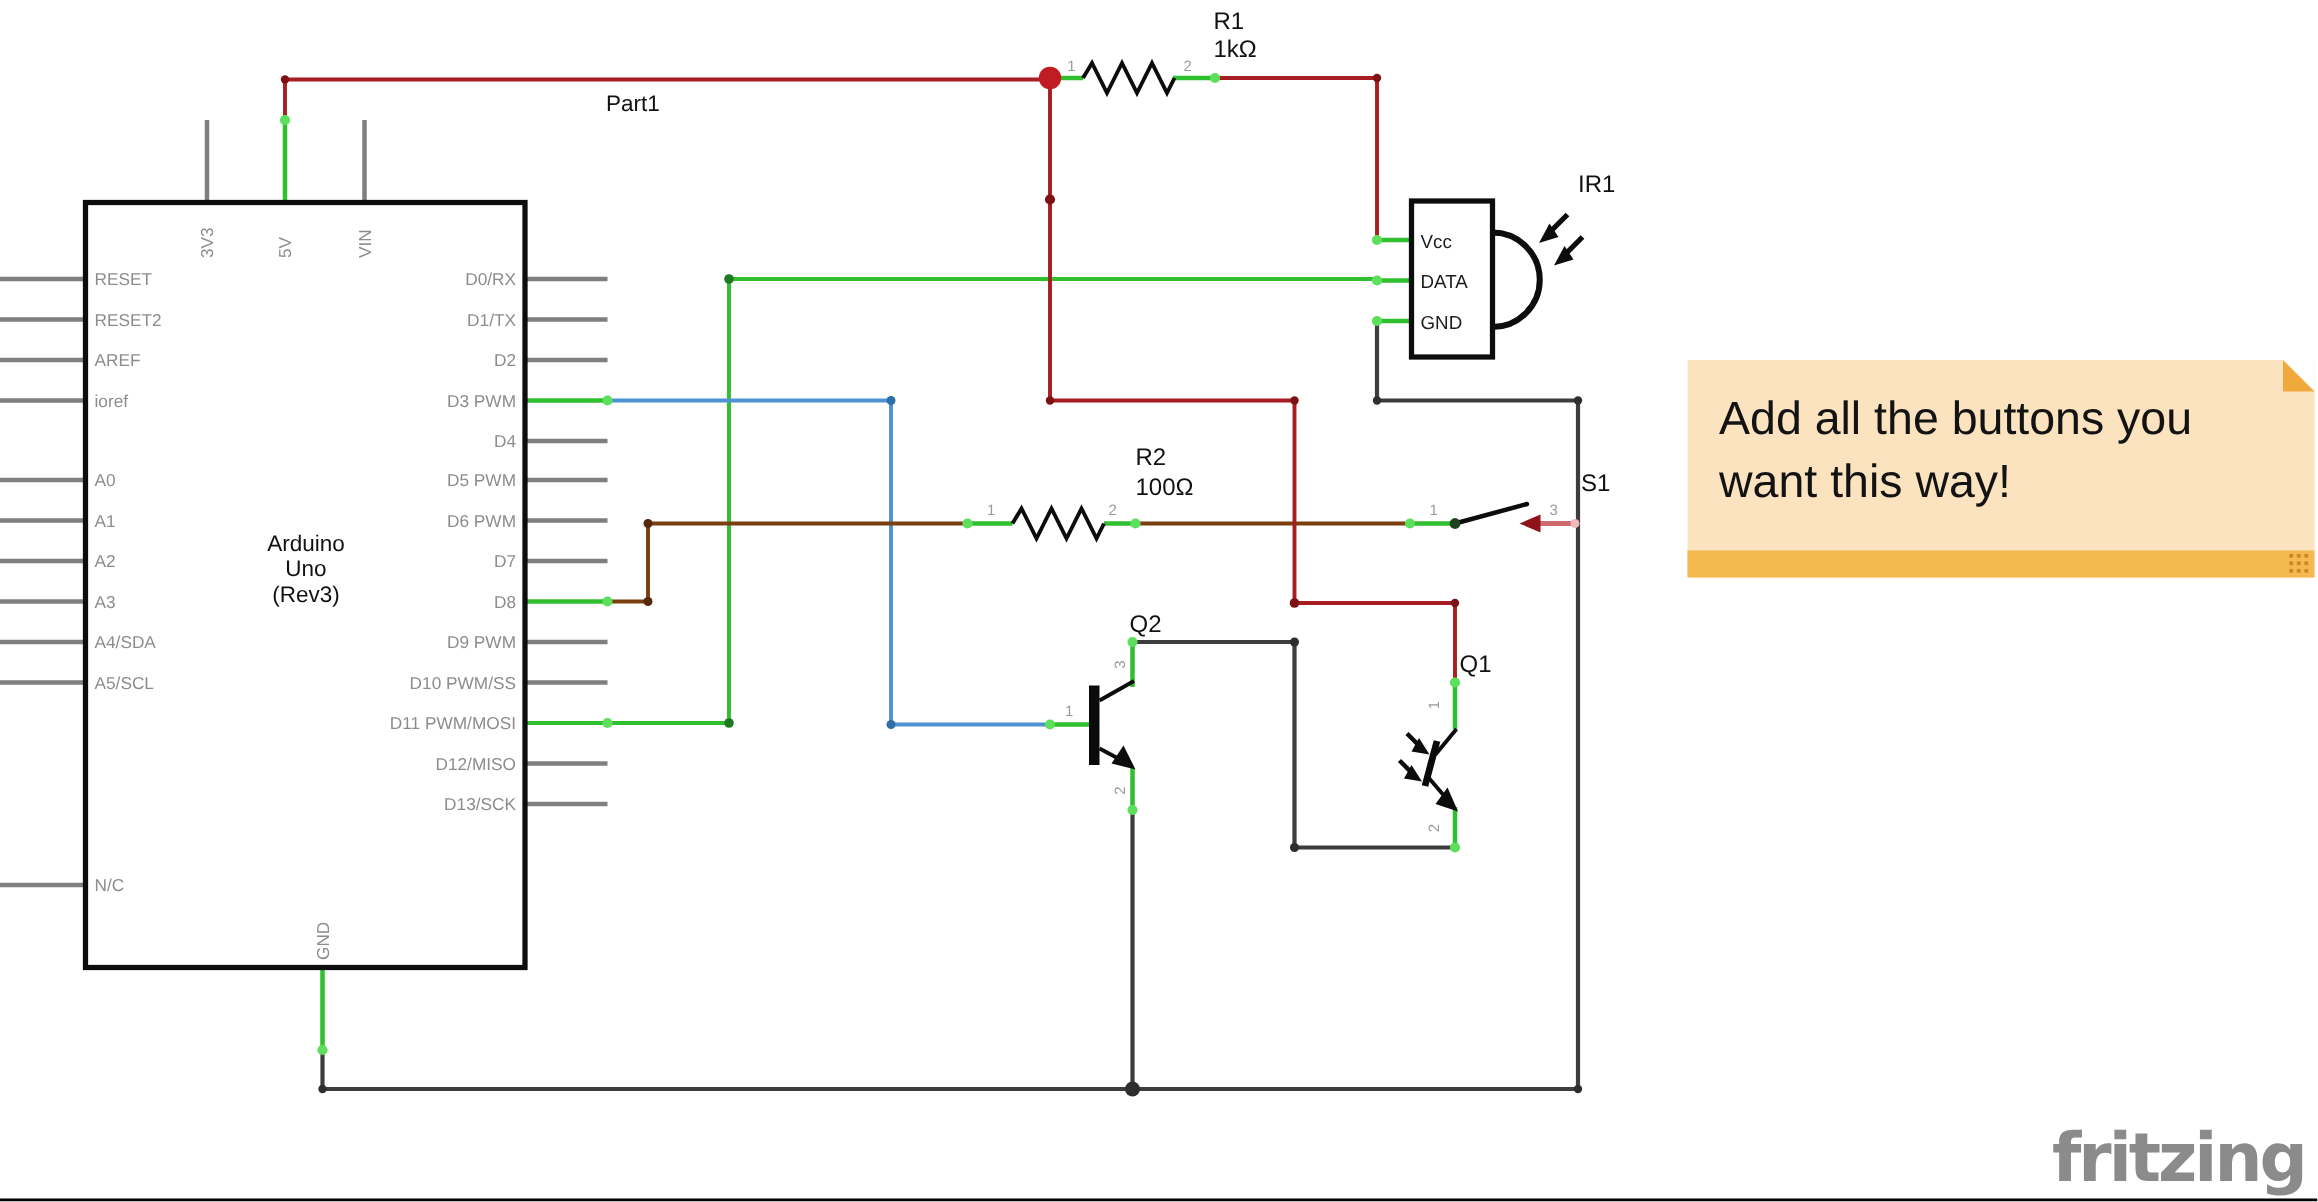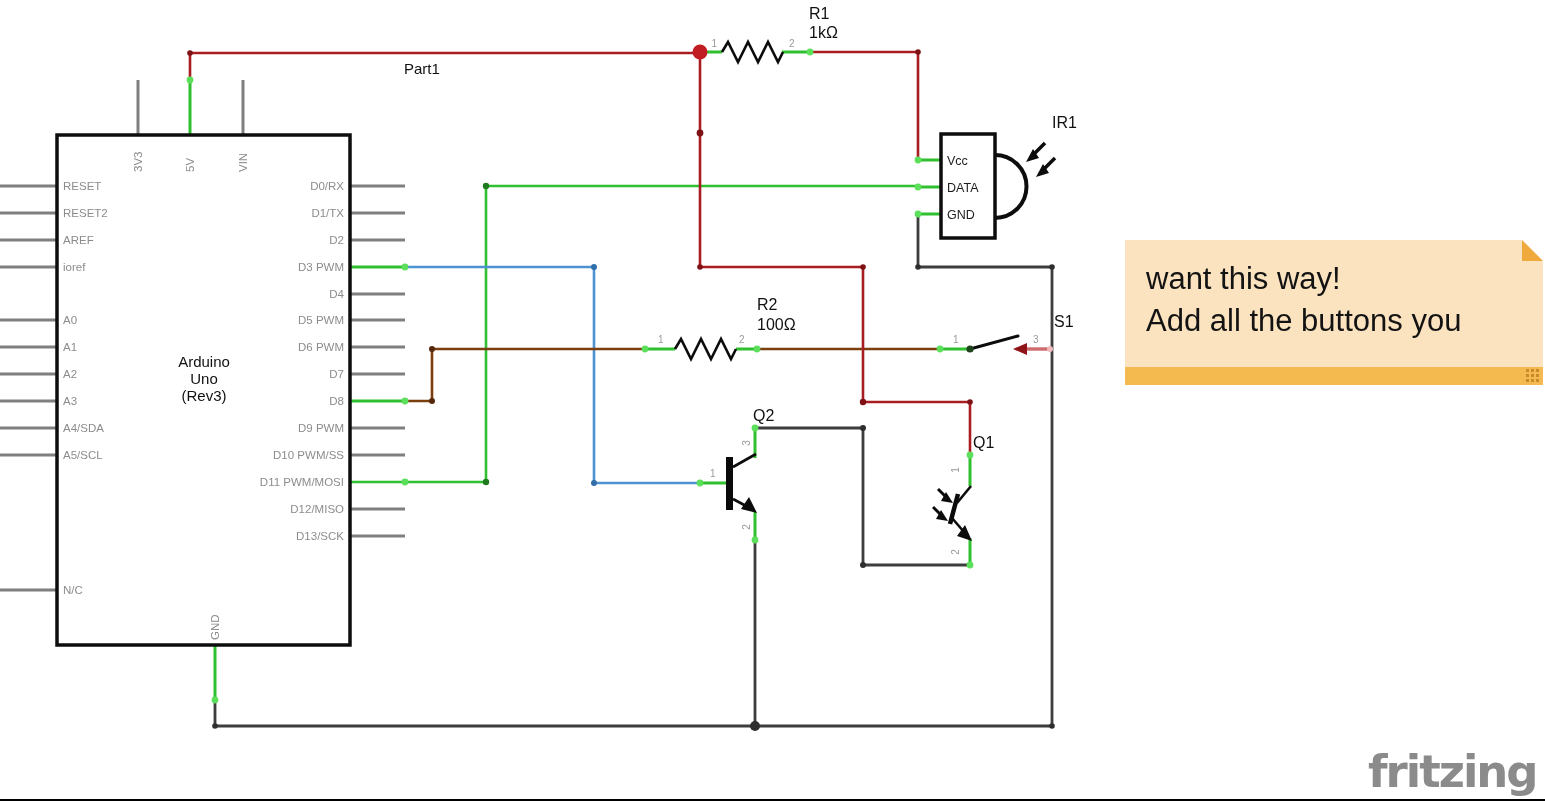--- a/index.html
+++ b/index.html
@@ -306,22 +306,22 @@
         <circle cx="700" cy="483" r="3.4"></circle>
       <circle cx="755" cy="540" r="3.4"></circle>
         <circle cx="970" cy="455" r="3.4"></circle>
       <circle cx="970" cy="565" r="3.4"></circle>
     </g>
   </g>
 </svg>
 
 <div class="note">
   <div class="note-text">
+    <span style="display:block">Add all the buttons you</span>
     <span style="display:block">want this way!</span>
-    <span style="display:block">Add all the buttons you</span>
   </div>
   <div class="note-bar"></div>
   <div class="note-grip"></div>
 </div>
 
 <div class="logo">fritzing</div>
 
 <div class="bottom-border"></div>
 
 </body></html>

